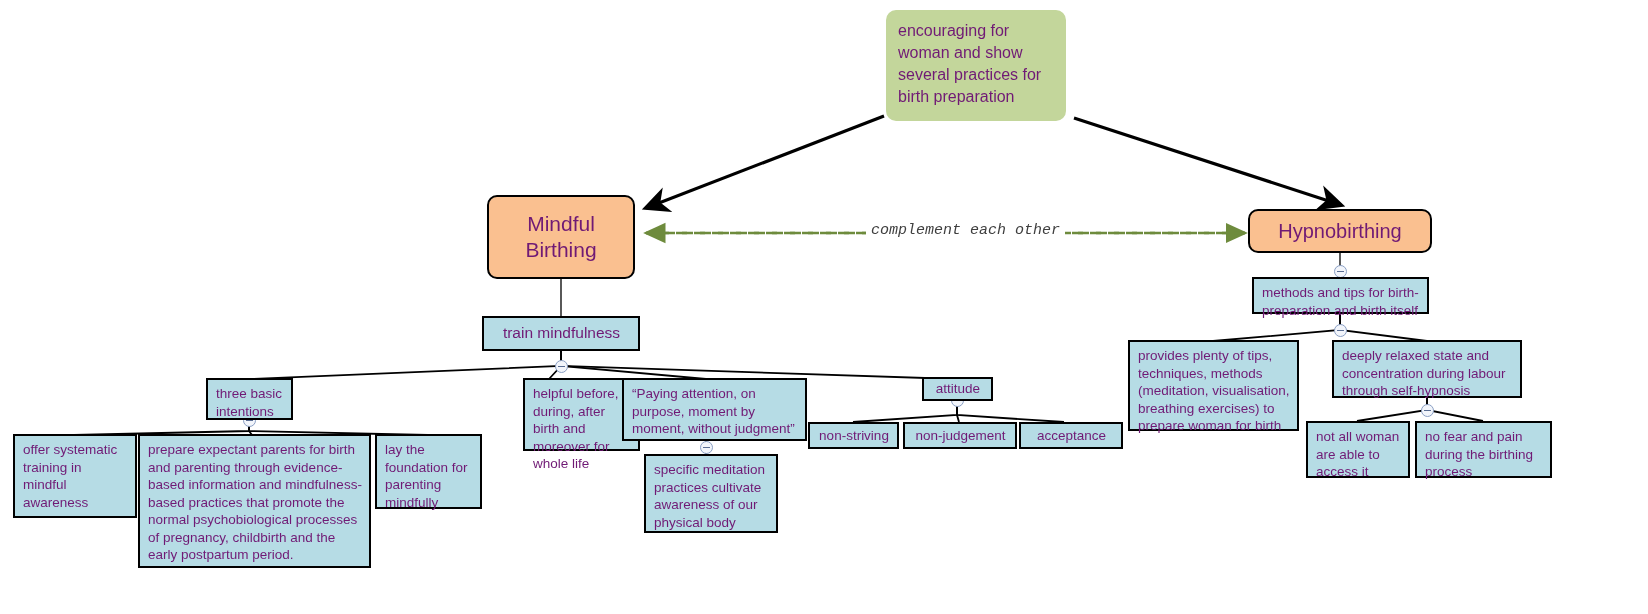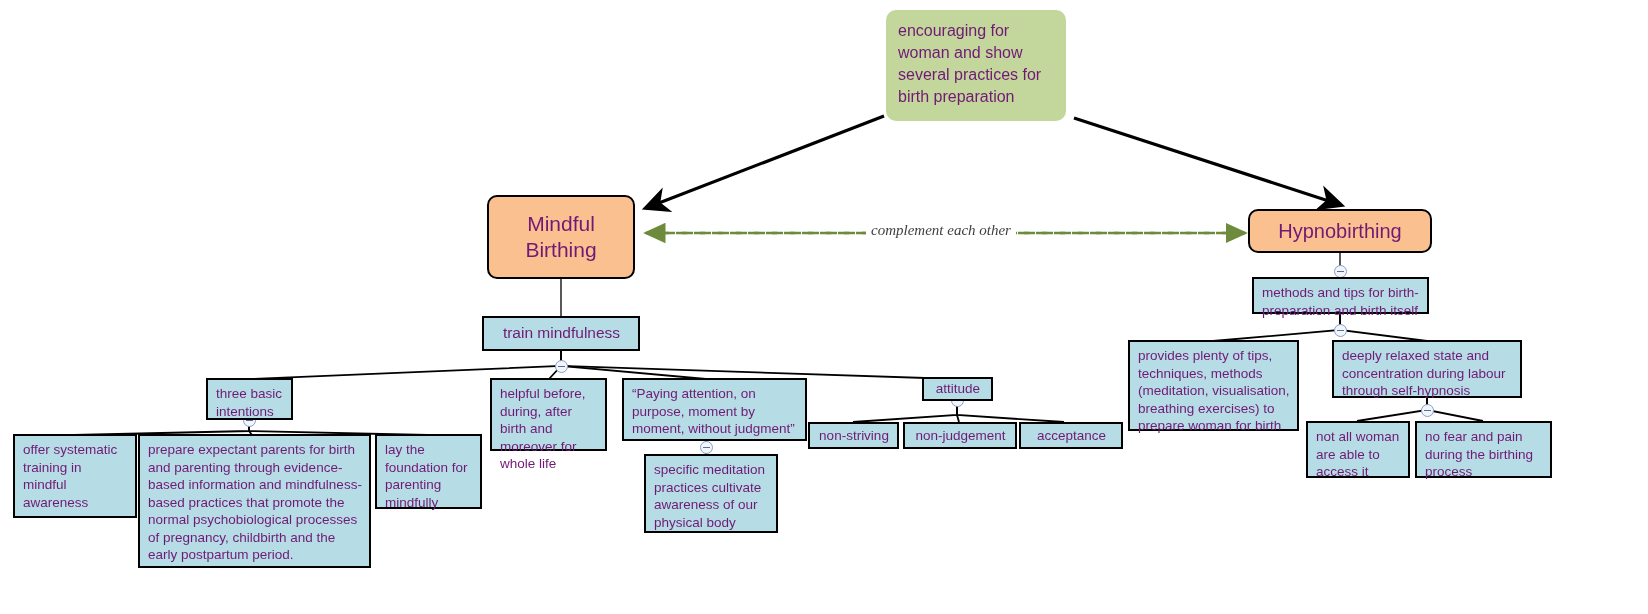--- a/index.html
+++ b/index.html
@@ -58,21 +58,21 @@
     line-height: 1.22;
   }
   .node.center {
     display: flex;
     align-items: center;
     justify-content: center;
     text-align: left;
   }
   .edge-label {
     position: absolute;
-    font-family: Liberation Serif, serif;
+    font-family: Liberation Mono, monospace;
     font-style: italic;
     font-size: 15px;
     color: #3f3f3f;
     background: #ffffff;
     padding: 0 5px;
     white-space: nowrap;
   }
   .collapse-handle {
     position: absolute;
     width: 13px;
@@ -162,21 +162,21 @@
   <div class="node blue center" style="left:482px; top:316px; width:158px; height:35px; font-size:15.5px;">train mindfulness</div>
 
   <div class="node blue" style="left:206px; top:378px; width:87px; height:42px;">three basic intentions</div>
 
   <div class="node blue" style="left:13px; top:434px; width:124px; height:84px;">offer systematic training in mindful awareness</div>
 
   <div class="node blue" style="left:138px; top:434px; width:233px; height:134px;">prepare expectant parents for birth and parenting through evidence-based information and mindfulness-based practices that promote the normal psychobiological processes of pregnancy, childbirth and the early postpartum period.</div>
 
   <div class="node blue" style="left:375px; top:434px; width:107px; height:75px;">lay the foundation for parenting mindfully</div>
 
-  <div class="node blue" style="left:490px; top:378px; width:117px; height:73px;">helpful before, during, after birth and moreover for whole life</div>
+  <div class="node blue" style="left:523px; top:378px; width:117px; height:73px;">helpful before, during, after birth and moreover for whole life</div>
 
   <div class="node blue" style="left:622px; top:378px; width:185px; height:63px;">“Paying attention, on purpose, moment by moment, without judgment”</div>
 
   <div class="node blue" style="left:644px; top:454px; width:134px; height:79px;">specific meditation practices cultivate awareness of our physical body</div>
 
   <div class="node blue center" style="left:922px; top:377px; width:71px; height:24px;">attitude</div>
 
   <div class="node blue center" style="left:808px; top:422px; width:91px; height:27px;">non-striving</div>
 
   <div class="node blue center" style="left:903px; top:422px; width:114px; height:27px;">non-judgement</div>

